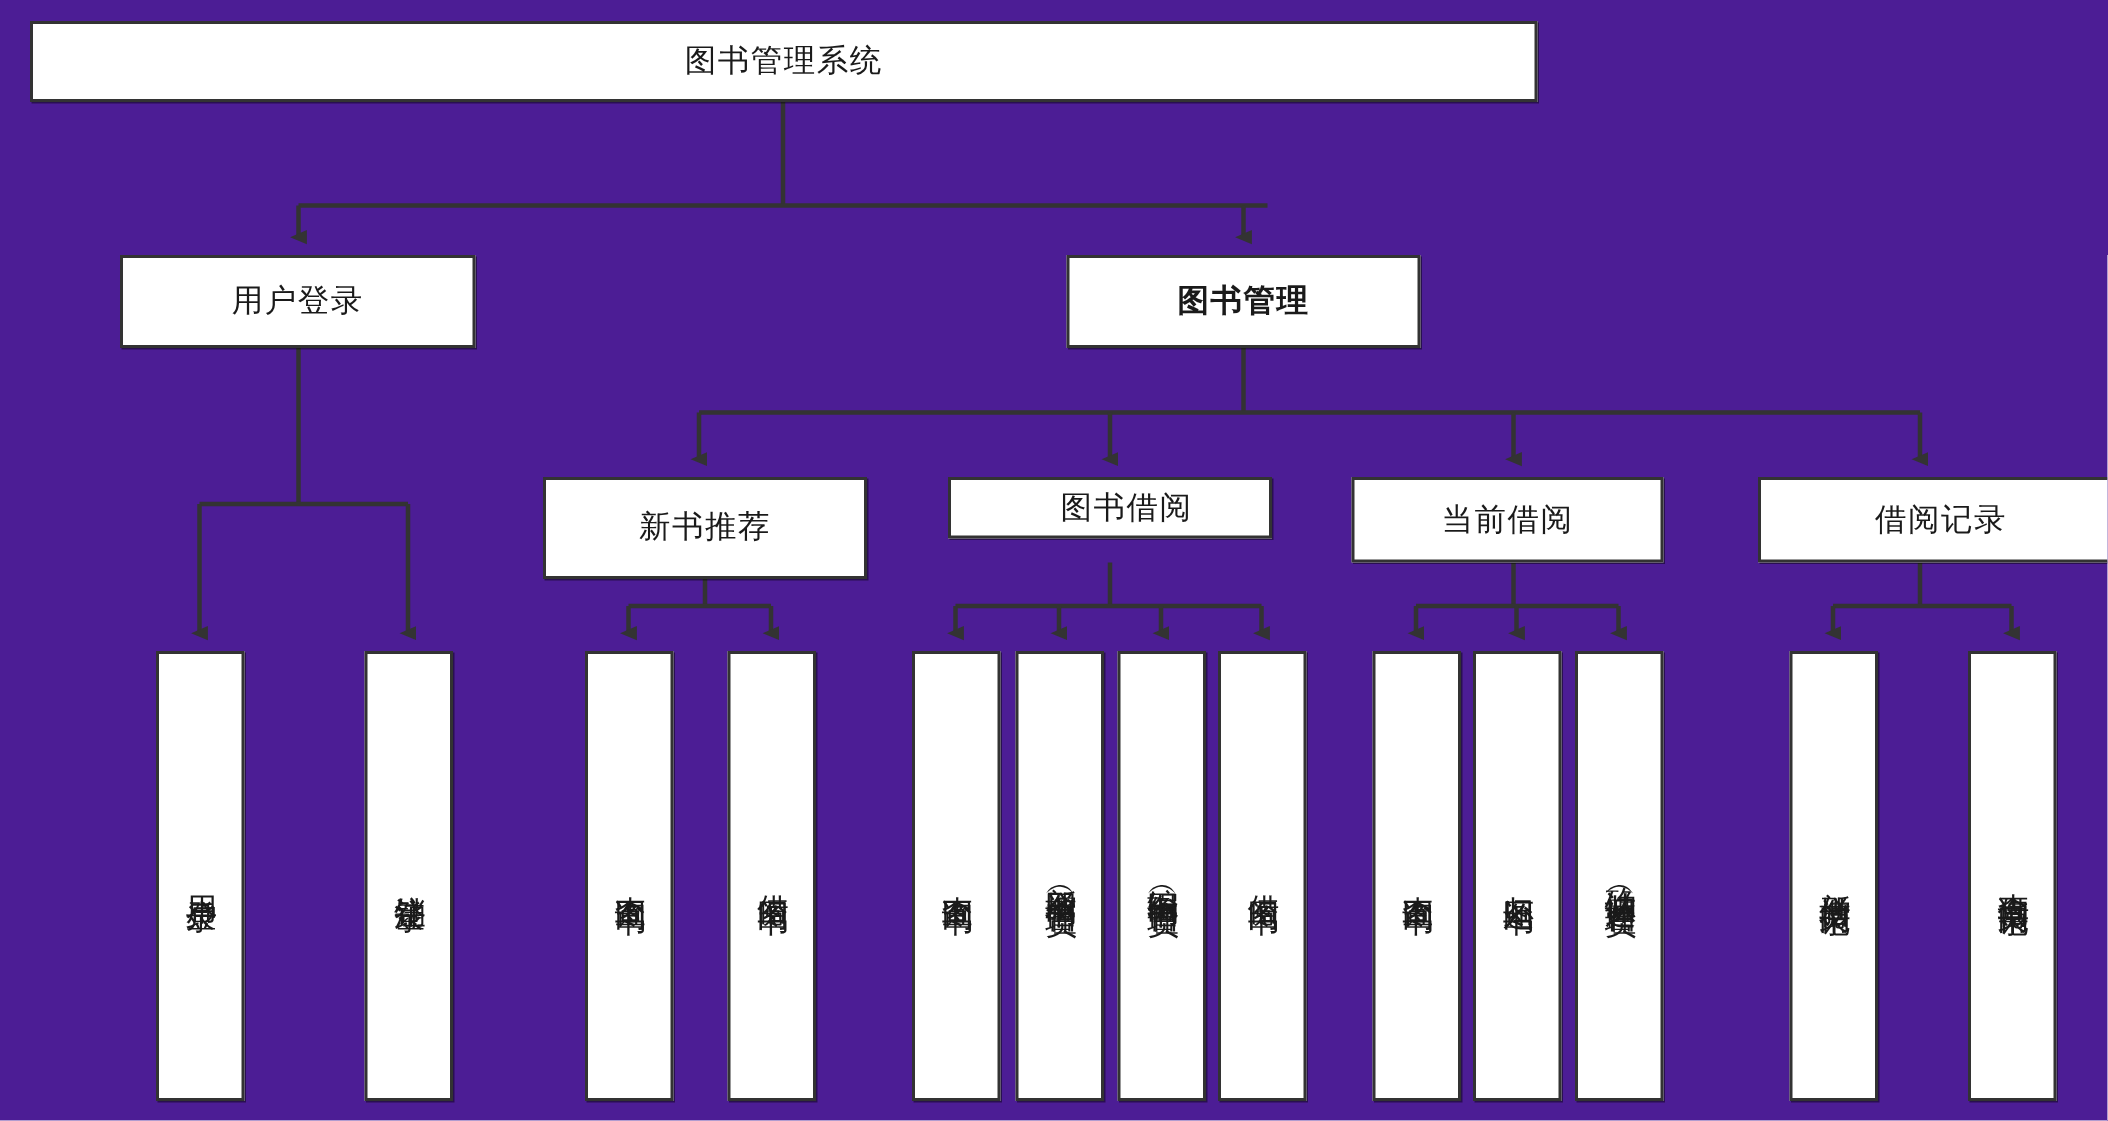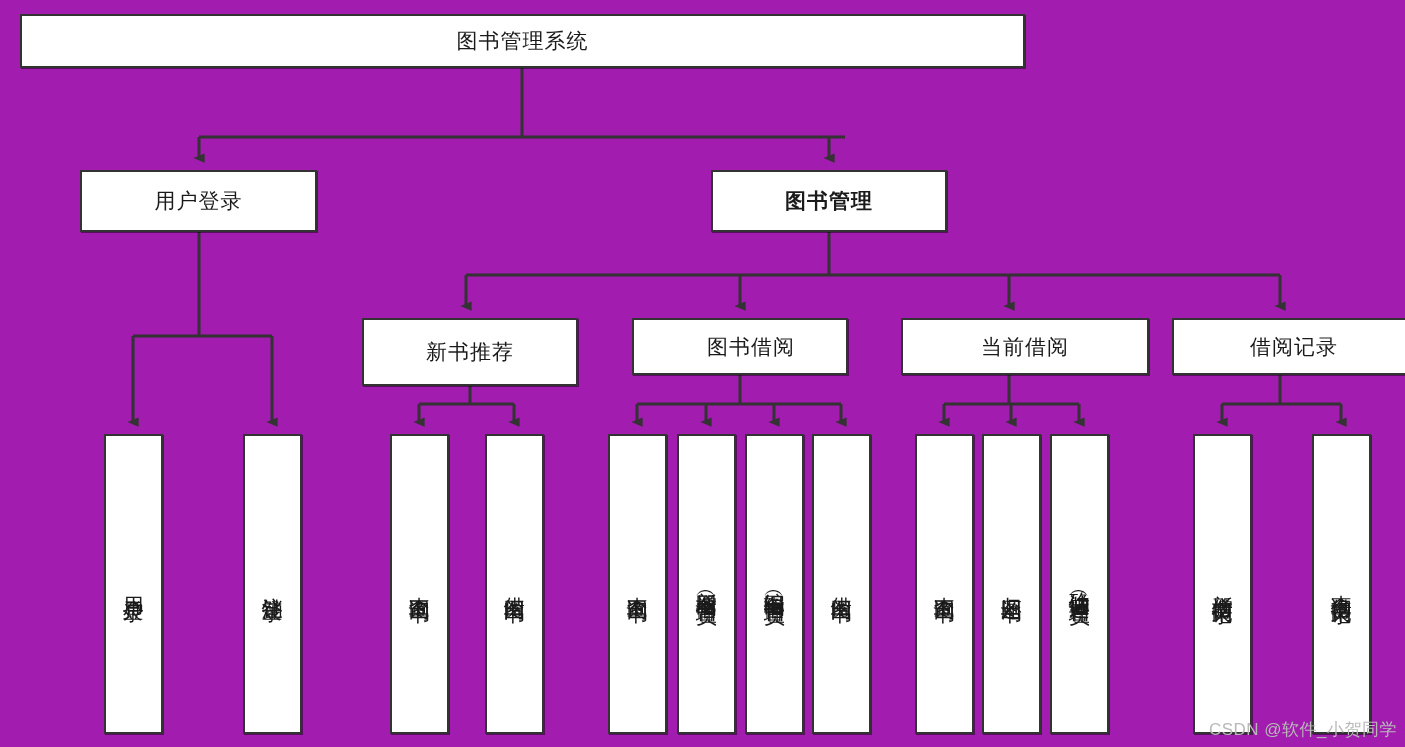--- a/index.html
+++ b/index.html
@@ -7,21 +7,21 @@
     padding: 0;
     background: #ffffff;
   }
   body {
     font-family: "Liberation Sans", "DejaVu Sans", sans-serif;
   }
   #canvas {
     position: relative;
     width: 1405px;
     height: 747px;
-    background: #a21caf;
+    background: #4c1d95;
     overflow: hidden;
   }
   svg.edges {
     position: absolute;
     left: 0;
     top: 0;
     width: 1405px;
     height: 747px;
     pointer-events: none;
   }
@@ -125,24 +125,24 @@
   <div class="node horiz" style="left:80px; top:170px; width:237px; height:62px;">
     <span class="lbl">用户登录</span>
   </div>
   <div class="node horiz" style="left:711px; top:170px; width:236px; height:62px;font-weight:bold;">
     <span class="lbl">图书管理</span>
   </div>
 
   <div class="node horiz" style="left:362px; top:318px; width:216px; height:68px;">
     <span class="lbl">新书推荐</span>
   </div>
-  <div class="node horiz" style="left:632px; top:318px; width:216px; height:57px;padding-left:22px;">
+  <div class="node horiz" style="left:632px; top:318px; width:216px; height:41px;padding-left:22px;">
     <span class="lbl">图书借阅</span>
   </div>
-  <div class="node horiz" style="left:901px; top:318px; width:248px; height:57px;">
+  <div class="node horiz" style="left:901px; top:318px; width:208px; height:57px;">
     <span class="lbl">当前借阅</span>
   </div>
   <div class="node horiz" style="left:1172px; top:318px; width:244px; height:57px;">
     <span class="lbl">借阅记录</span>
   </div>
 
   <div class="node vert" style="left:104px; top:434px; width:59px; height:300px;">
     <span class="lbl">用户登录</span>
   </div>
   <div class="node vert" style="left:243px; top:434px; width:59px; height:300px;">
@@ -179,15 +179,14 @@
     <span class="lbl">确认归还（管理员）</span>
   </div>
 
   <div class="node vert" style="left:1193px; top:434px; width:59px; height:300px;">
     <span class="lbl">新增借阅记录</span>
   </div>
   <div class="node vert" style="left:1312px; top:434px; width:59px; height:300px;">
     <span class="lbl">查询借阅记录</span>
   </div>
 
-  <div class="watermark">CSDN @软件_小贺同学</div>
 
 </div>
 
 </body></html>

